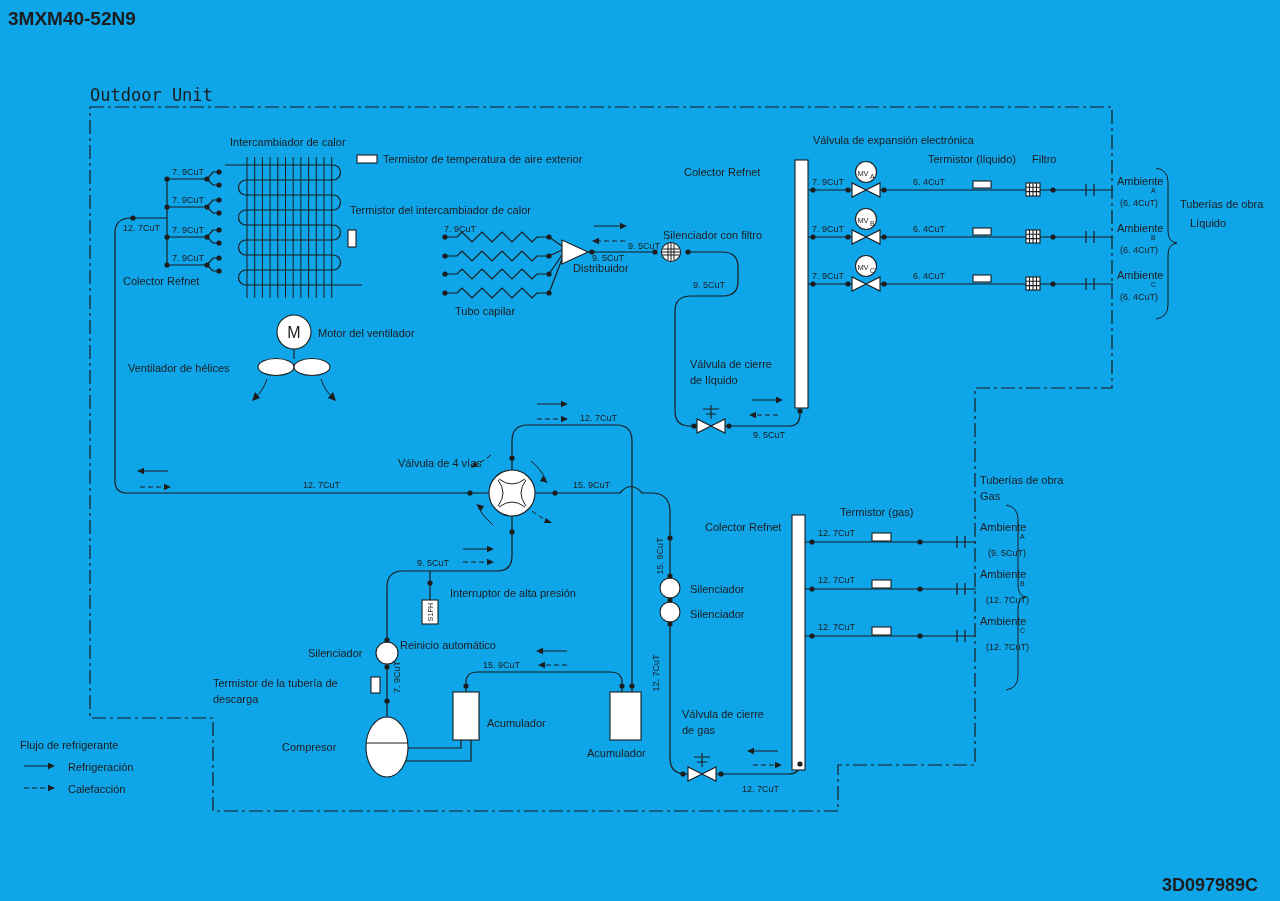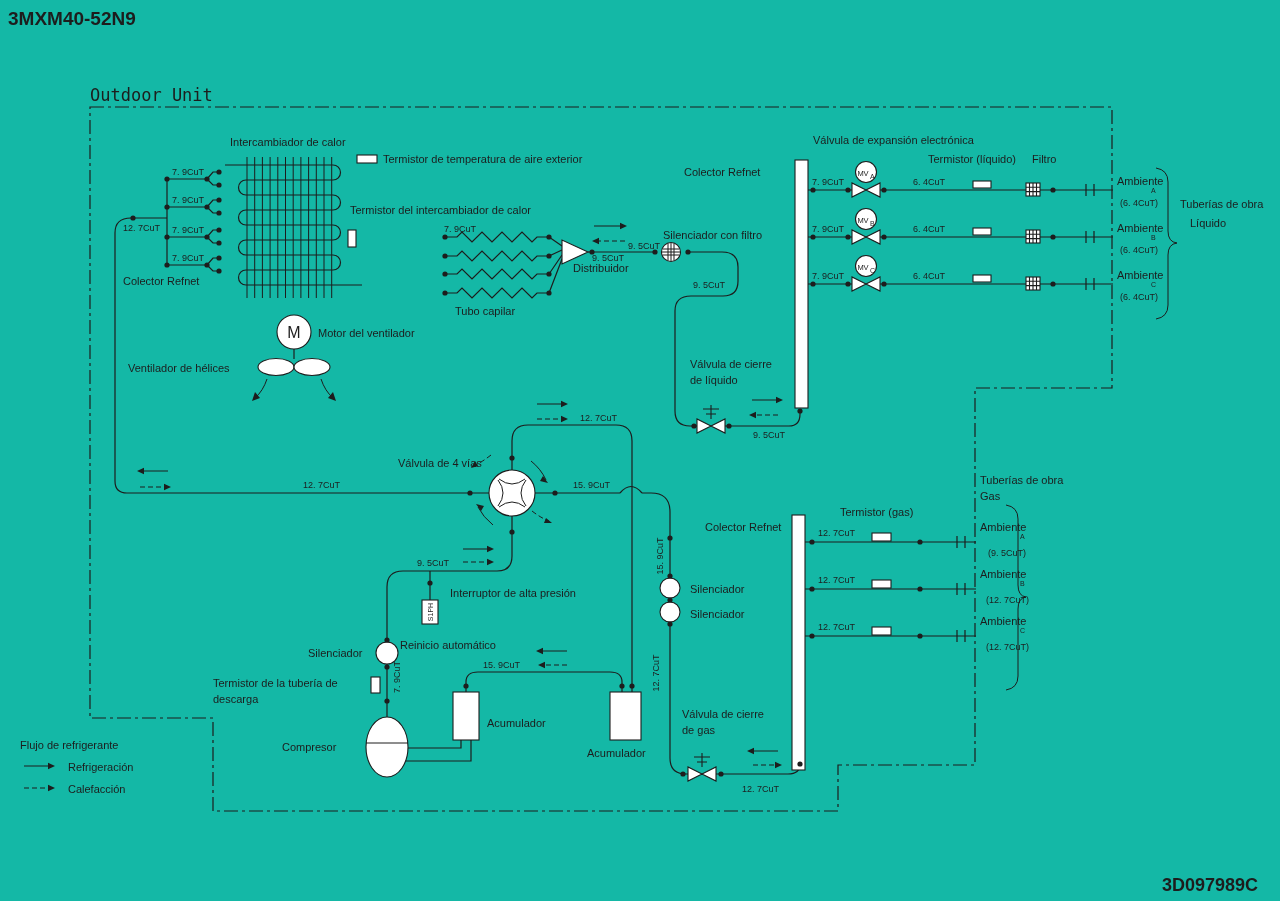--- a/index.html
+++ b/index.html
@@ -1,16 +1,16 @@
 <!DOCTYPE html>
 <html><head>
 <meta charset="utf-8">
 <style>
   html,body{margin:0;padding:0;background:#ffffff;}
-  #stage{position:relative;width:1280px;height:901px;background:#14b8a6;overflow:hidden;}
+  #stage{position:relative;width:1280px;height:901px;background:#0ea5e9;overflow:hidden;}
   svg{display:block;}
   svg text{font-family:"Liberation Sans",sans-serif;fill:#1d1d1d;}
   .t-title{font-size:19px;font-weight:bold;}
   .t-code{font-size:18px;font-weight:bold;}
   .t-unit{font-family:"DejaVu Sans Mono",monospace;font-size:17px;}
   .lbl{font-size:11px;}
   .pl{font-size:9px;}
   .sub{font-size:7px;}
   .mv{font-size:7.5px;}
   .tag{font-size:7px;}

